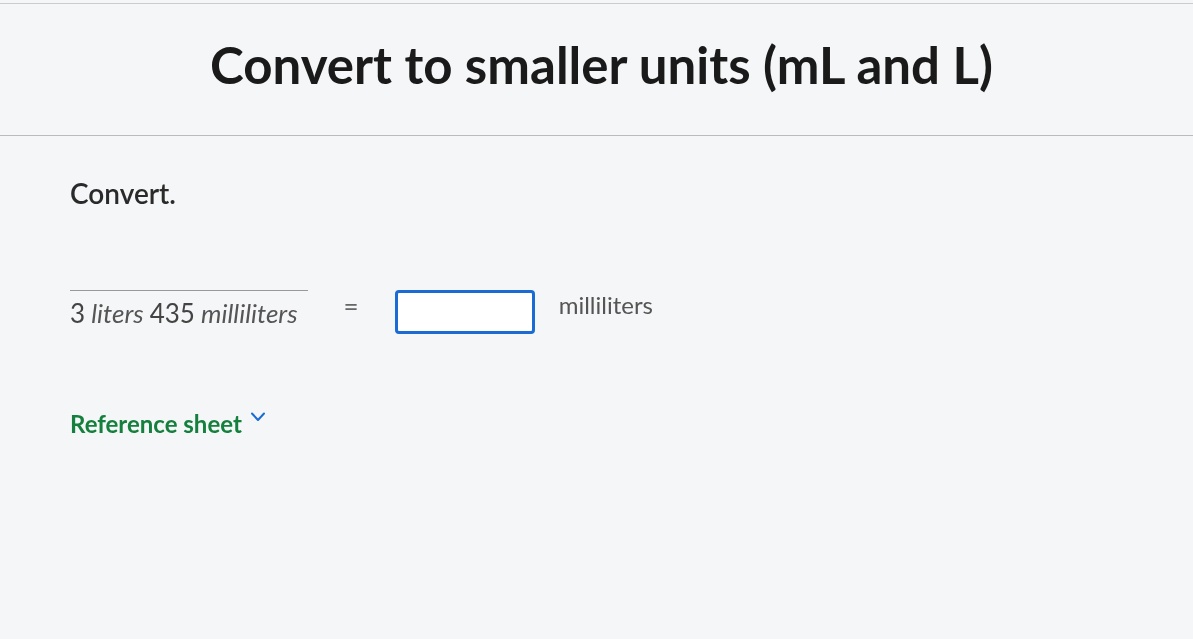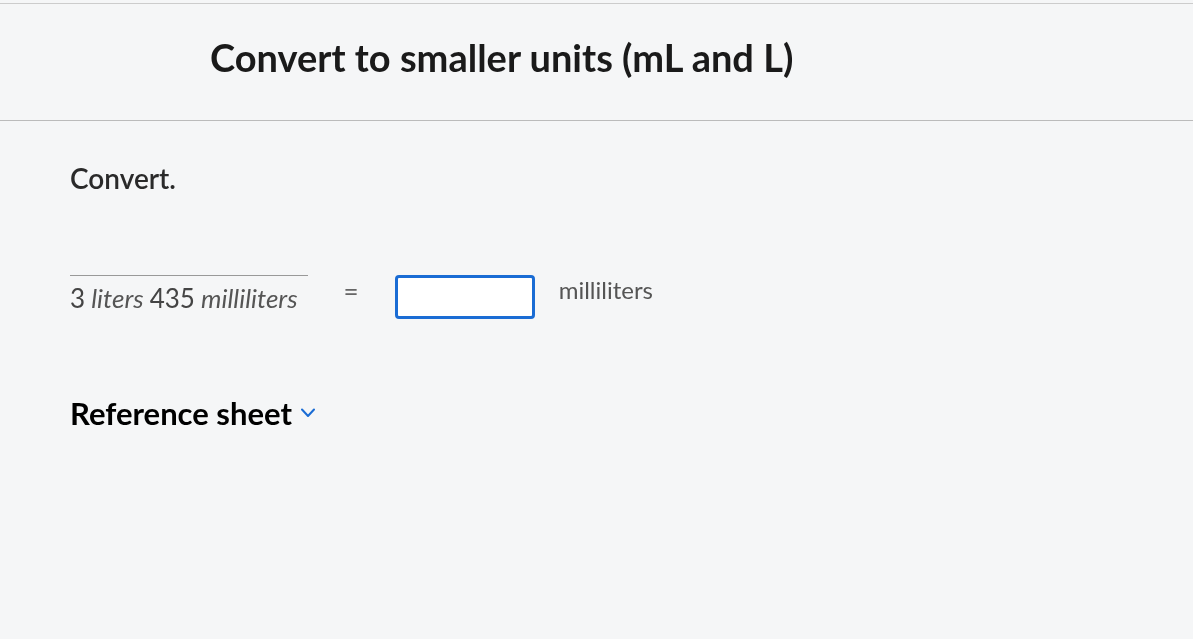--- a/index.html
+++ b/index.html
@@ -16,21 +16,21 @@
     }
     .top-border {
       height: 4px;
       border-bottom: 1px solid #ccc;
     }
     .header-section {
       padding: 30px 20px 40px 210px;
       border-bottom: 1px solid #bbb;
     }
     .page-title {
-      font-size: 38px;
+      font-size: 51px;
       font-weight: 700;
       color: #1a1a1a;
     }
     .content-section {
       padding: 40px 70px 30px 70px;
     }
     .instruction {
       font-size: 28px;
       font-weight: 600;
       color: #2a2a2a;
@@ -67,25 +67,25 @@
       font-size: 22px;
       text-align: center;
       outline: none;
     }
     .unit-label {
       font-size: 24px;
       color: #555;
     }
     .reference-link {
       display: inline-flex;
-      align-items: center;
+      align-items: flex-start;
       gap: 8px;
-      font-size: 31px;
+      font-size: 24px;
       font-weight: 700;
-      color: #000000;
+      color: #15803d;
       cursor: pointer;
     }
     .chevron-down {
       width: 16px;
       height: 16px;
       display: inline-flex;
       align-items: center;
       justify-content: center;
     }
     .chevron-down svg {

